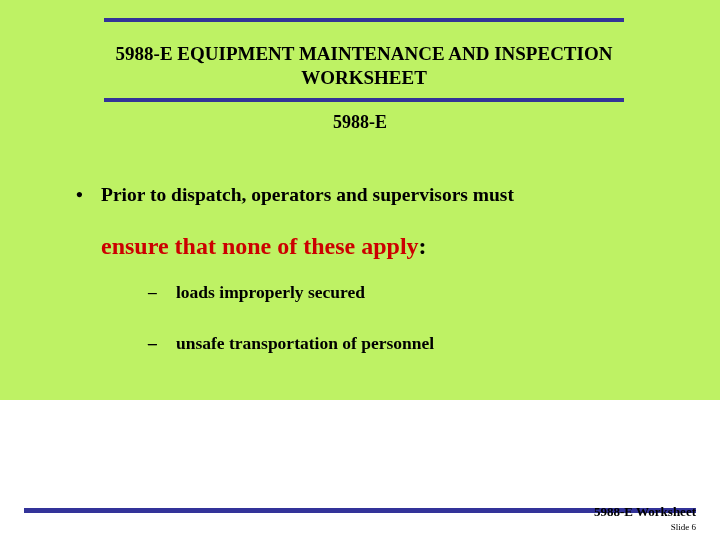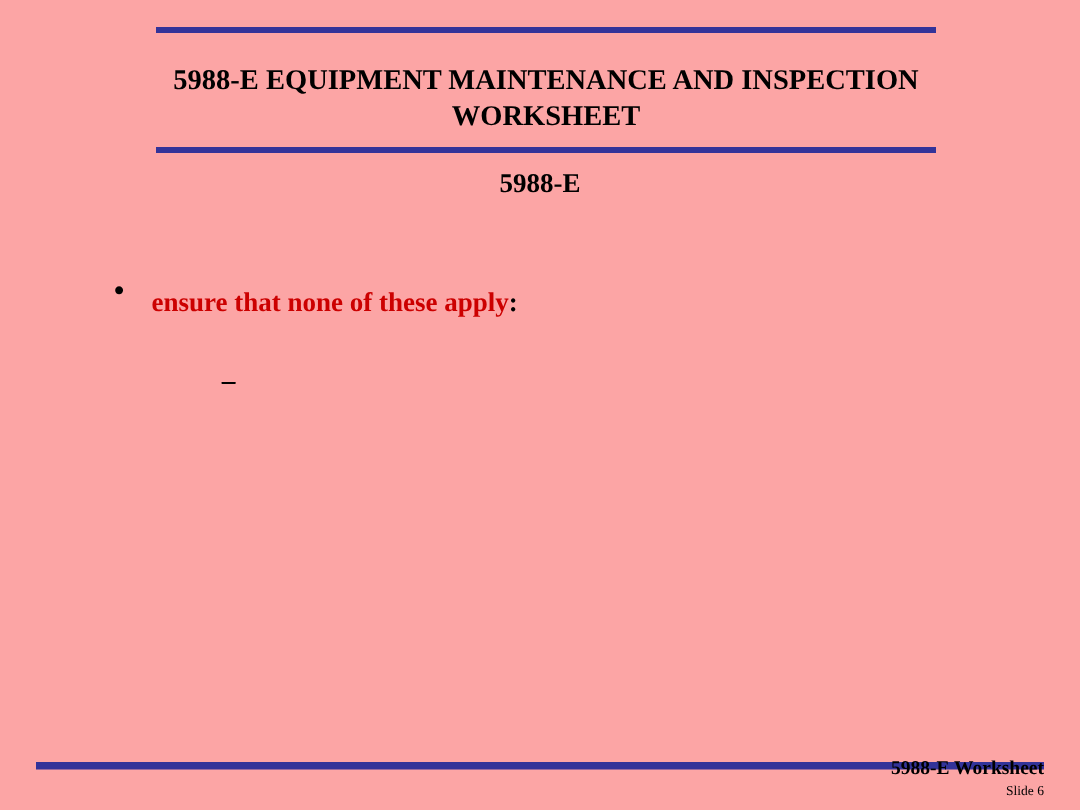--- a/index.html
+++ b/index.html
@@ -9,22 +9,22 @@
   body {
     width: 720px;
     height: 540px;
     background: #ffffff;
     font-family: "Liberation Serif", serif;
     overflow: hidden;
   }
   .slide {
     position: relative;
     width: 720px;
-    height: 540px;
-    background: #fca5a5;
+    height: 400px;
+    background: #bef264;
     box-sizing: border-box;
   }
   
   .rule {
     position: absolute;
     left: 104px;
     width: 520px;
     height: 4px;
     background: #333399;
   }
@@ -75,24 +75,24 @@
   }
   .bullet-l1 .marker {
     position: absolute;
     left: 8px;
     top: 0;
     font-size: 19.5px;
     font-weight: bold;
   }
   .bullet-l1-line2 {
     padding-left: 33px;
-    font-size: 18px;
+    font-size: 24px;
     font-weight: bold;
     line-height: 1.3;
-    margin-top: 8px;
+    margin-top: 24px;
   }
   .red {
     color: #cc0000;
   }
   .sub-list {
     margin-top: 18px;
     padding-left: 80px;
   }
   .bullet-l2 {
     position: relative;
@@ -140,38 +140,41 @@
   <div class="title">5988-E EQUIPMENT MAINTENANCE AND INSPECTION WORKSHEET</div>
 
   <div class="rule rule-under-title"></div>
 
   <div class="subtitle">5988-E</div>
 
   <div class="body">
 
     <div class="bullet-l1">
       <span class="marker">•</span>
+      <span>Prior to dispatch, operators and supervisors must</span>
     </div>
 
     <div class="bullet-l1-line2">
       <span class="red">ensure that none of these apply</span><span>:</span>
     </div>
 
     <div class="sub-list">
 
       <div class="bullet-l2">
         <span class="marker">–</span>
+        <span>loads improperly secured</span>
       </div>
 
       <div class="bullet-l2">
         <span class="marker">–</span>
       </div>
 
       <div class="bullet-l2">
         <span class="marker">–</span>
+        <span>unsafe transportation of personnel</span>
       </div>
 
     </div>
 
   </div>
 
   <div class="rule rule-bottom"></div>
 
   <div class="footer-title">5988-E Worksheet</div>
   <div class="footer-slide">Slide 6</div>

